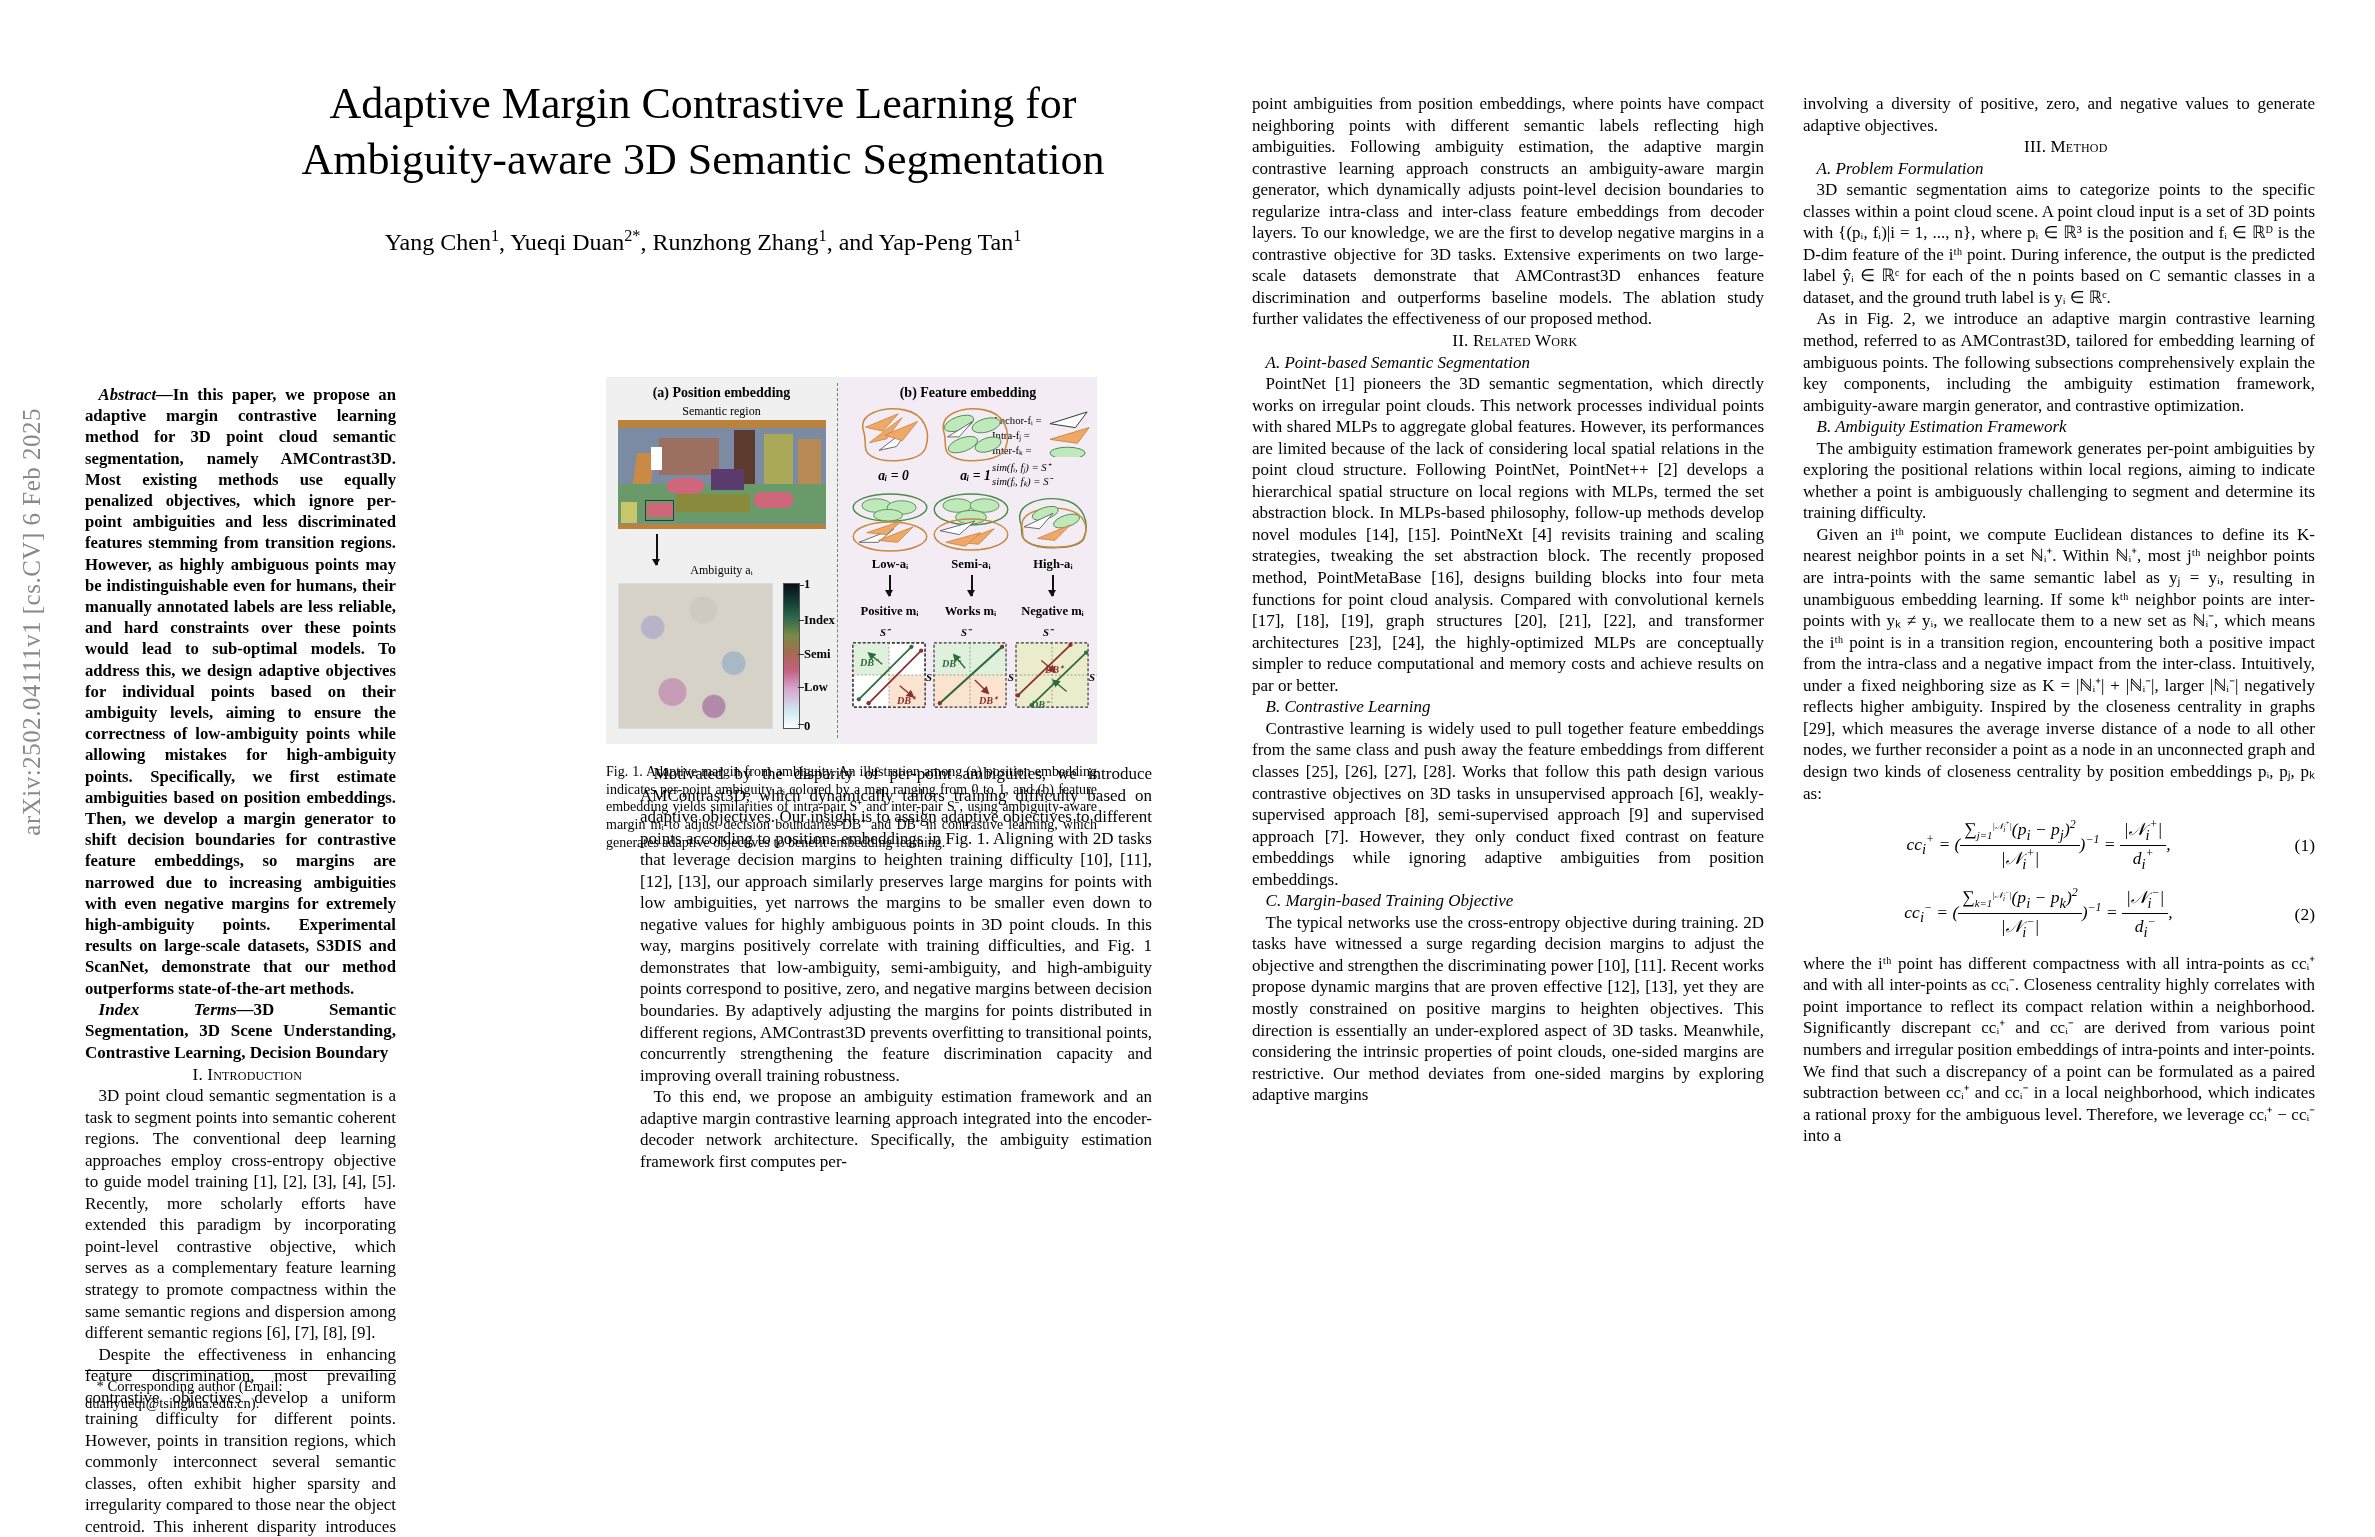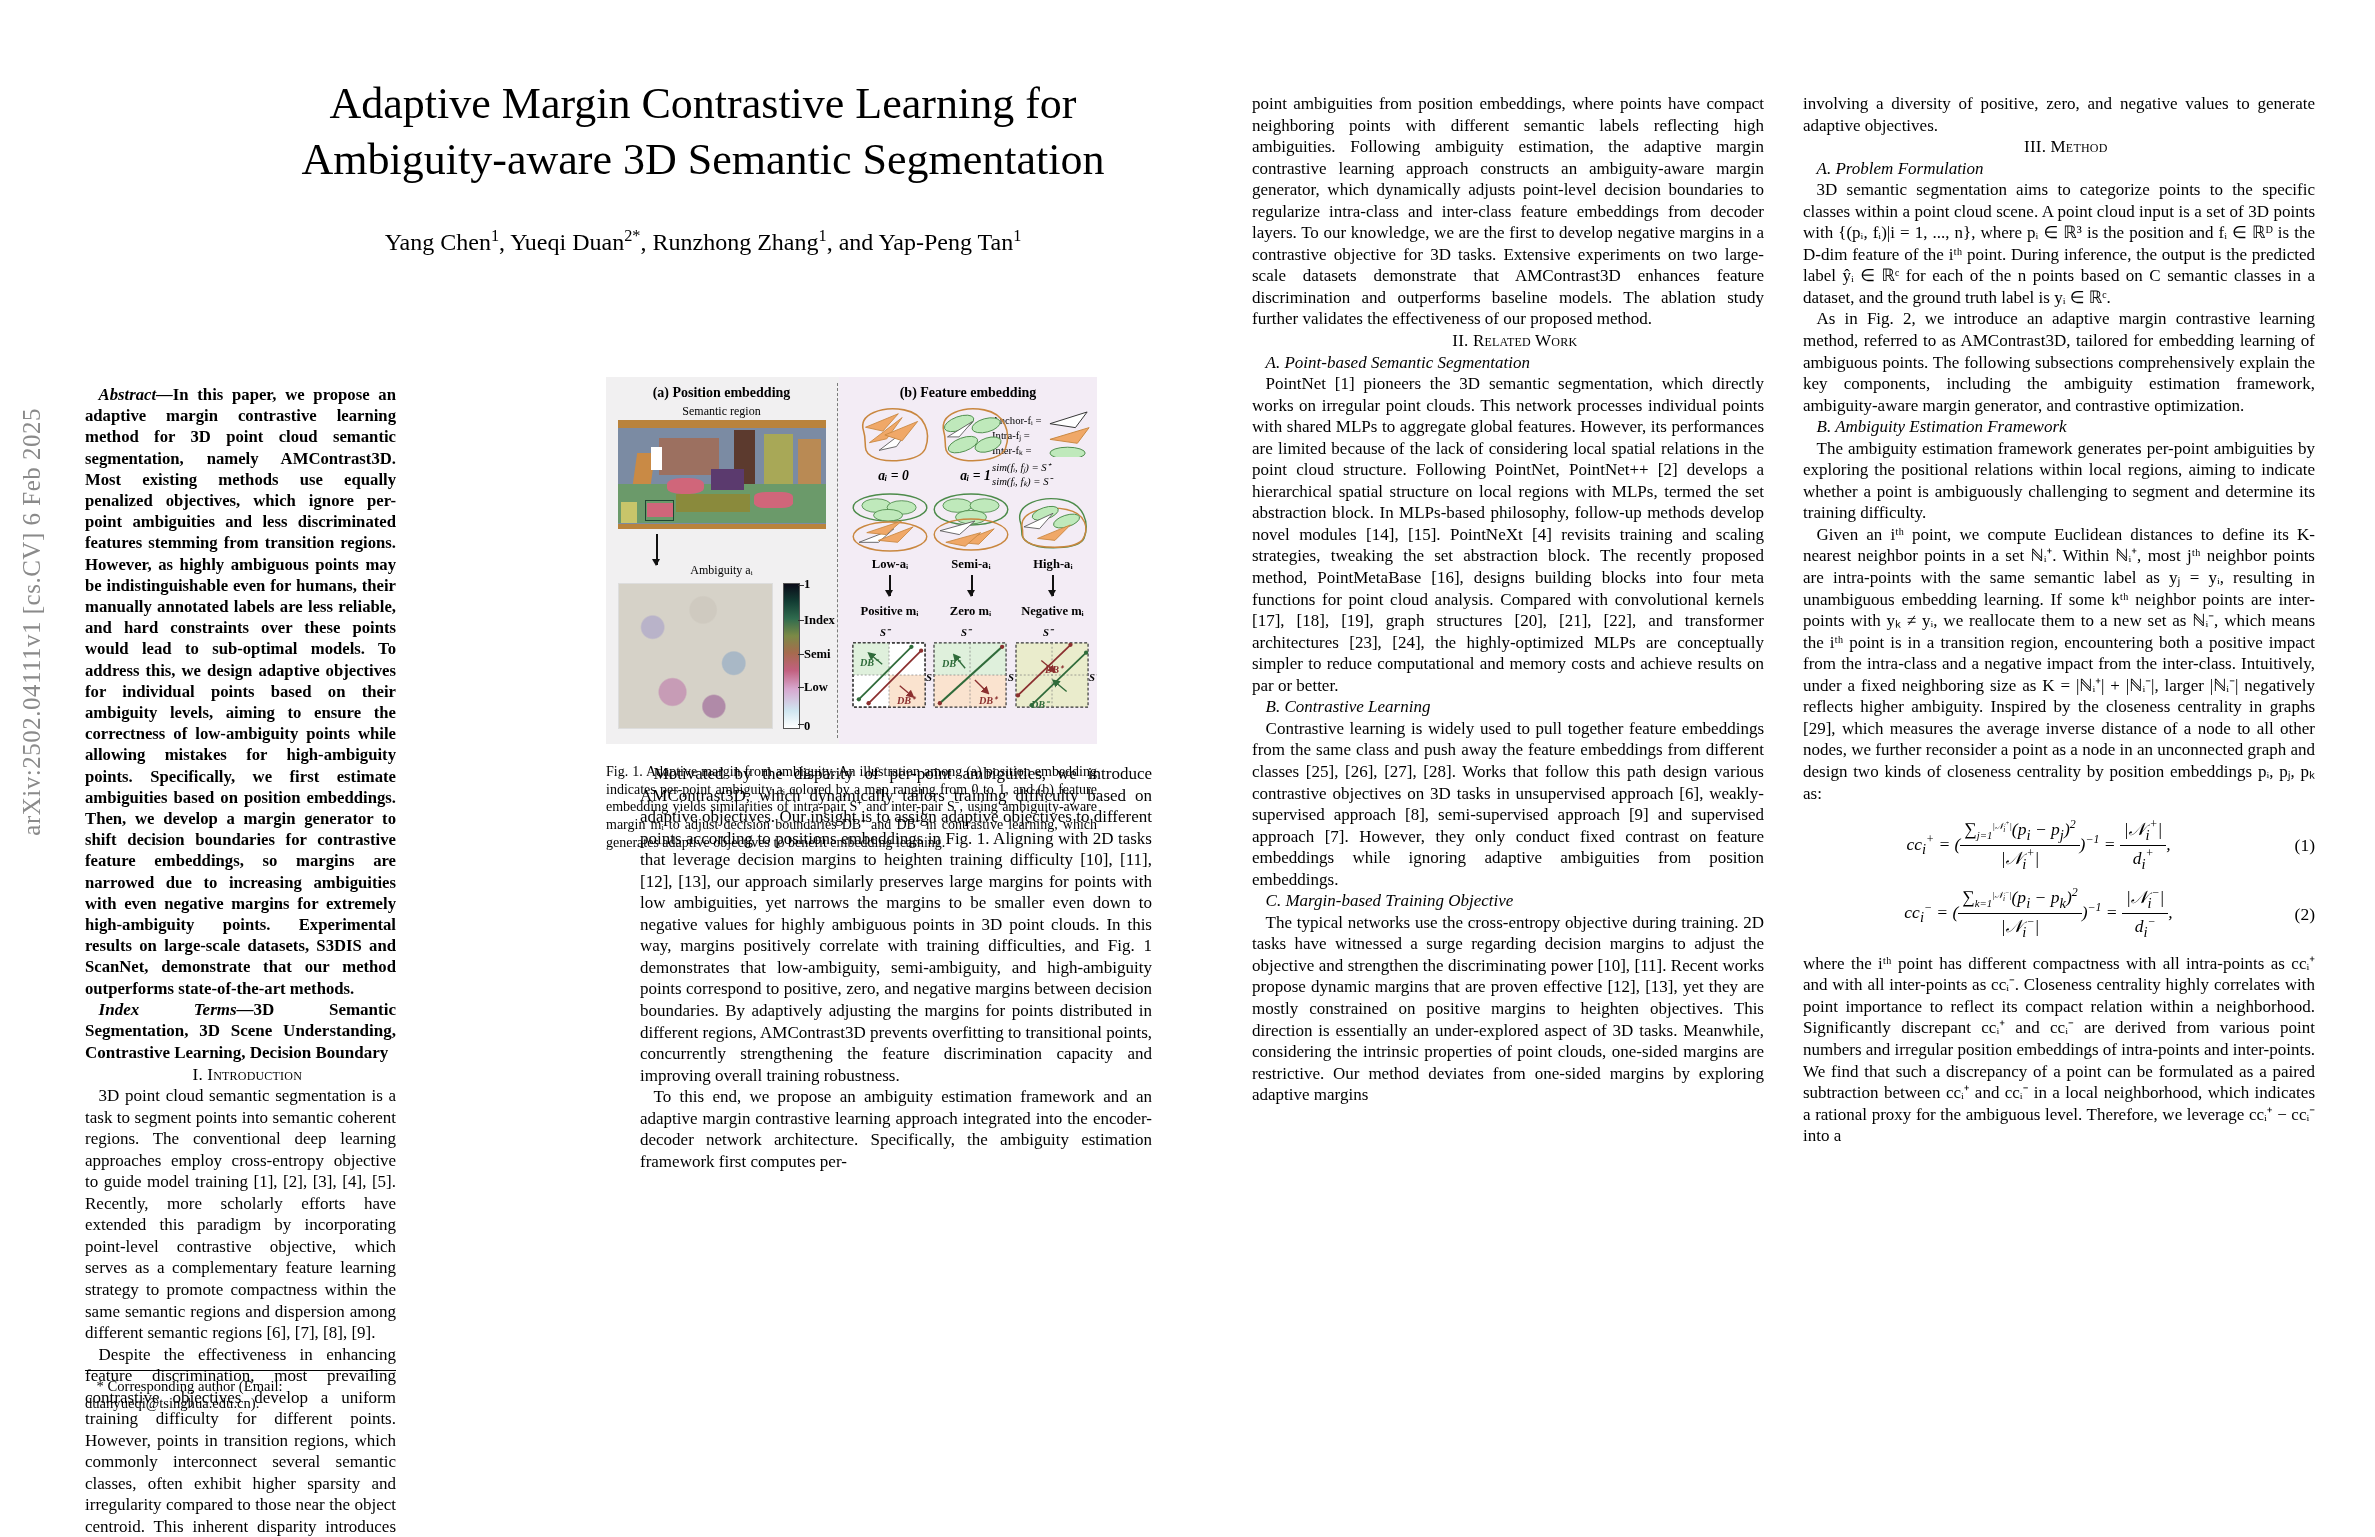--- a/index.html
+++ b/index.html
@@ -345,21 +345,21 @@
         <polygon points="12,36 42,22 28,38" fill="#ffffff" stroke="#555" stroke-width=".9"></polygon>
         <polygon points="26,48 60,34 44,50" fill="#f0a868" stroke="#c9873f" stroke-width=".9"></polygon>
       </svg>
       <div class="fg-lab" style="left:406px; top:180px; width:82px;">High-aᵢ</div>
 
       <div class="arrow-v" style="left:283px; top:198px; height:21.3px;"></div>
       <div class="arrow-v" style="left:365px; top:198px; height:21.3px;"></div>
       <div class="arrow-v" style="left:446px; top:198px; height:21.3px;"></div>
 
       <div class="fg-lab" style="left:241px; top:227px; width:85px;">Positive mᵢ</div>
-      <div class="fg-lab" style="left:322px; top:227px; width:85px;">Zero mᵢ</div>
+      <div class="fg-lab" style="left:322px; top:227px; width:85px;">Works mᵢ</div>
       <div class="fg-lab" style="left:404px; top:227px; width:85px;">Negative mᵢ</div>
 
       <div class="fg-lab-sm" style="left:274px; top:248px; font-style:italic; font-weight:bold;">S⁻</div>
       <svg style="position:absolute; left:243px; top:262px;" width="82" height="74" viewBox="0 0 84 76">
         <rect x="4" y="4" width="74" height="66" fill="#ffffff" stroke="#333" stroke-width="1.2" stroke-dasharray="3,2"></rect>
         <rect x="4" y="4" width="37" height="33" fill="#dff0dc"></rect>
         <rect x="41" y="37" width="37" height="33" fill="#fae3cf"></rect>
         <rect x="4" y="4" width="74" height="66" fill="none" stroke="#333" stroke-width="1.2" stroke-dasharray="3,2"></rect>
         <line x1="4" y1="37" x2="78" y2="37" stroke="#777" stroke-width=".7" stroke-dasharray="2,2"></line>
         <line x1="41" y1="4" x2="41" y2="70" stroke="#777" stroke-width=".7" stroke-dasharray="2,2"></line>

